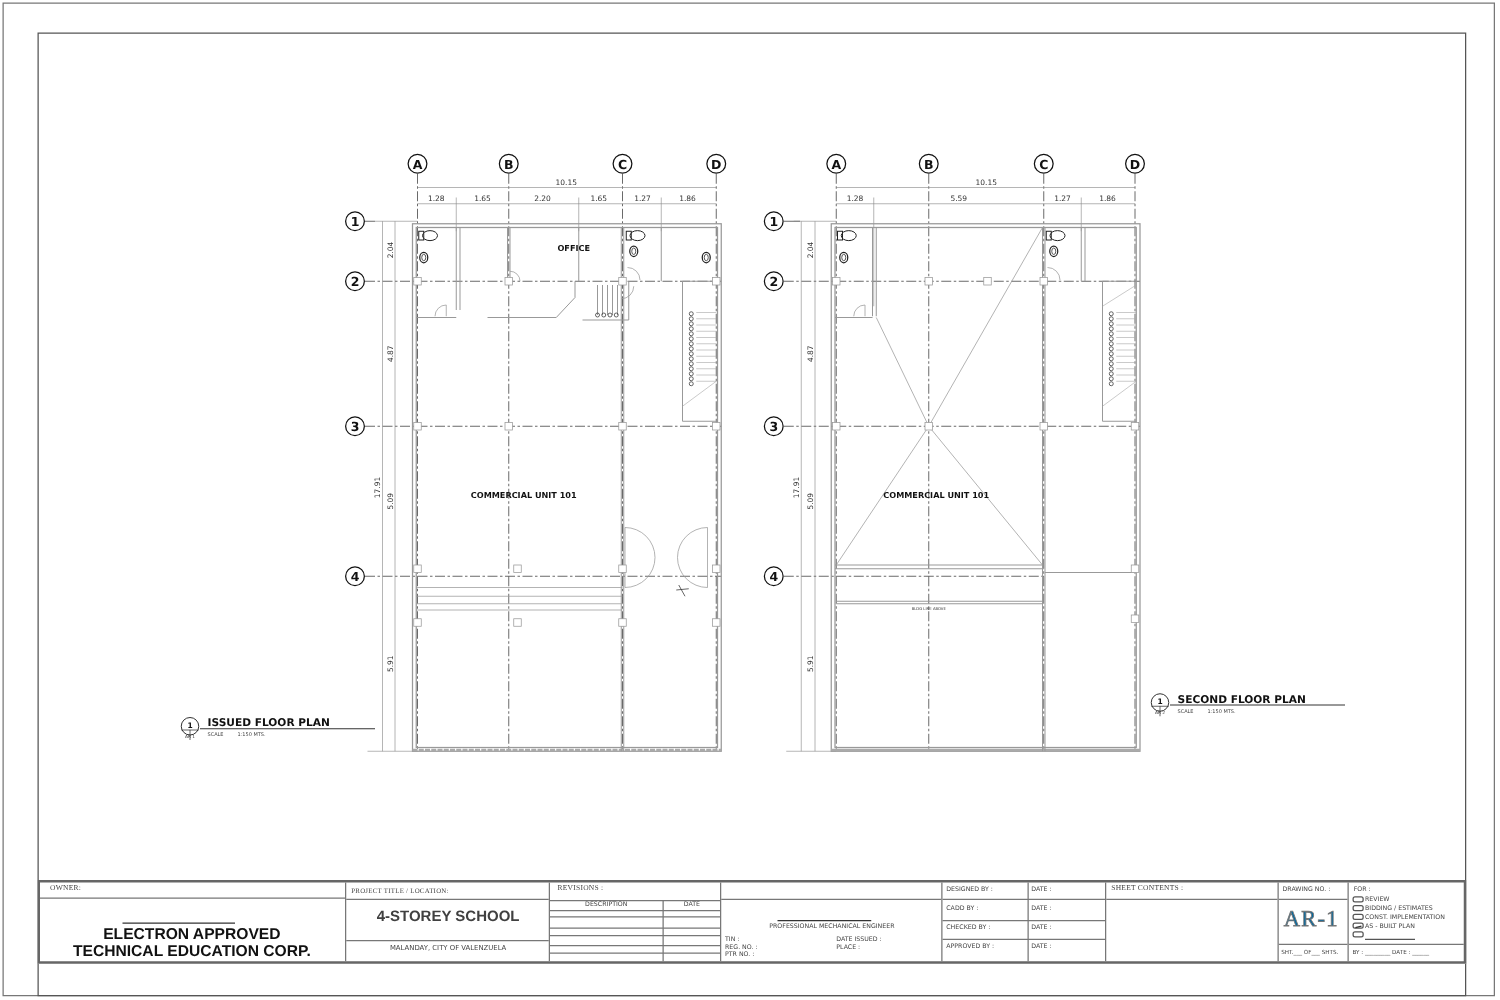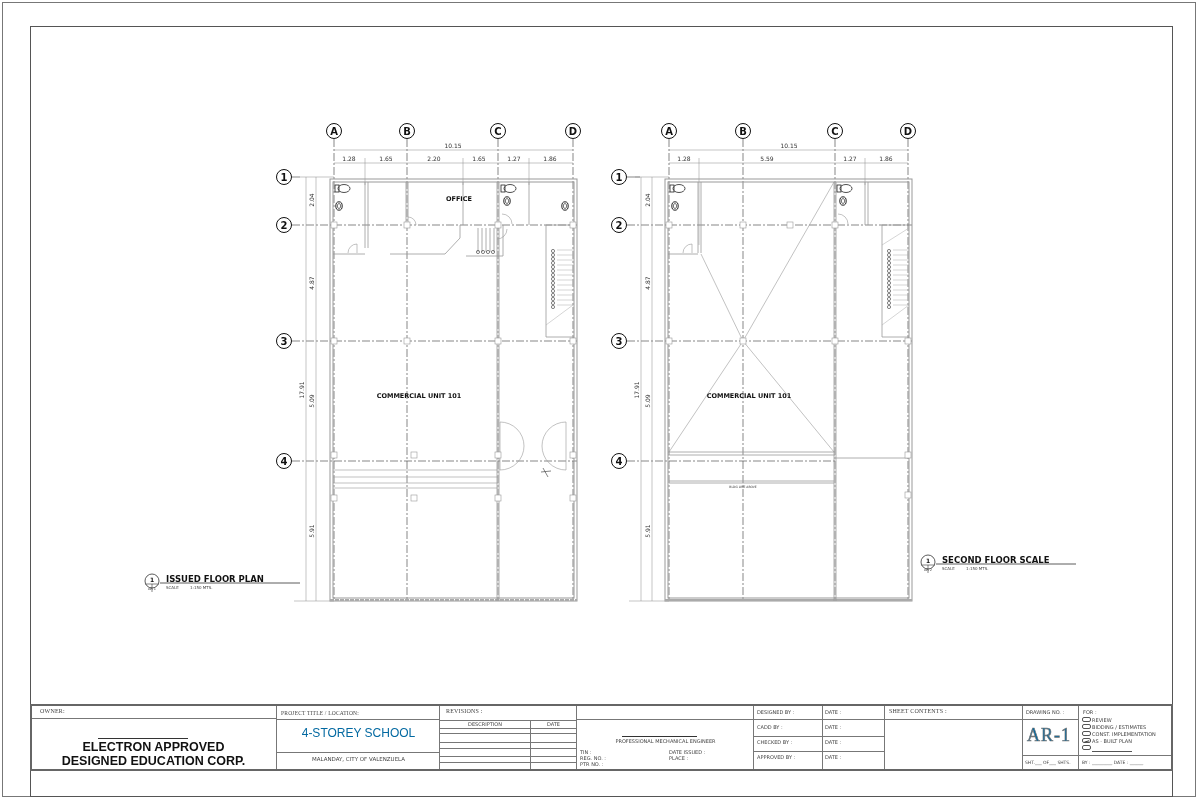--- a/index.html
+++ b/index.html
@@ -7,21 +7,21 @@
   .outer{position:absolute;left:2px;top:2px;width:1194px;height:795px;border:1px solid #777;box-sizing:border-box;}
   .inner{position:absolute;left:30px;top:26px;width:1143px;height:771px;border:1px solid #555;box-sizing:border-box;}
   svg.plans{position:absolute;left:0;top:0;}
   .tb{position:absolute;left:30px;top:704px;width:1143px;height:67px;border:2px solid #666;box-sizing:border-box;background:#fff;font-size:6px;color:#333;}
   .cell{position:absolute;box-sizing:border-box;}
   .lbl{position:absolute;font-family:"Liberation Serif",serif;font-size:6px;color:#444;letter-spacing:0.2px;}
   .lbl-sans{position:absolute;font-family:"DejaVu Sans",sans-serif;font-size:5px;color:#444;}
   .vline{position:absolute;top:0;bottom:0;width:0;border-left:1.5px solid #777;}
   .hline{position:absolute;height:0;border-top:1px solid #777;}
   .owner-name{position:absolute;left:0;width:243px;text-align:center;font-weight:bold;font-size:12.5px;color:#111;line-height:14px;}
-  .proj-title{position:absolute;text-align:center;font-weight:normal;font-size:12px;color:#0369a1;}
+  .proj-title{position:absolute;text-align:center;font-weight:bold;font-size:12px;color:#404040;}
   .drawno{position:absolute;font-size:18px;color:#0369a1;-webkit-text-stroke:0.7px #777;font-family:Liberation Serif, serif;letter-spacing:1px;}
   .cb{position:absolute;width:9px;height:5px;border:1px solid #555;border-radius:2px;box-sizing:border-box;}
   .cb.checked::after{content:"";position:absolute;left:1px;top:0px;width:5px;height:2px;border-bottom:1px solid #333;transform:rotate(-15deg);}
   .plan-title{position:absolute;font-family:"DejaVu Sans",sans-serif;font-weight:bold;font-size:8.5px;color:#111;}
   .plan-scale{position:absolute;font-family:"DejaVu Sans",sans-serif;font-size:4px;color:#444;}
 </style>
 </head>
 <body>
 
 <div class="outer"></div>
@@ -385,32 +385,32 @@
     <line x1="928" y1="565" x2="928" y2="573" stroke="#333" stroke-width="0.6"></line>
     <line x1="936" y1="564" x2="1076" y2="564" stroke="#333" stroke-width="0.8"></line>
     <text x="928" y="563" font-size="6" font-weight="bold" text-anchor="middle" fill="#111">1</text>
     <text x="928" y="571" font-size="3.5" text-anchor="middle" fill="#333">AR 2</text>
   </g>
 </svg>
 
 <div class="plan-title" style="left:166px;top:574px;">ISSUED FLOOR PLAN</div>
 <div class="plan-scale" style="left:166px;top:585px;">SCALE</div>
 <div class="plan-scale" style="left:190px;top:585px;">1:150 MTS.</div>
-<div class="plan-title" style="left:942px;top:555px;">SECOND FLOOR SCALE</div>
+<div class="plan-title" style="left:942px;top:555px;">SECOND FLOOR PLAN</div>
 <div class="plan-scale" style="left:942px;top:566px;">SCALE</div>
 <div class="plan-scale" style="left:966px;top:566px;">1:150 MTS.</div>
 
 <div class="tb">
 
   <div class="cell" style="left:0;top:0;width:245px;height:63px;border-right:1.5px solid #777;">
     <div class="lbl" style="left:8px;top:2px;">OWNER:</div>
     <div class="hline" style="left:0;right:0;top:12px;"></div>
     <div class="hline" style="left:66px;width:90px;top:32px;border-top-color:#333;"></div>
     <div class="owner-name" style="top:34px;">ELECTRON APPROVED</div>
-    <div class="owner-name" style="top:48px;">DESIGNED EDUCATION CORP.</div>
+    <div class="owner-name" style="top:48px;">TECHNICAL EDUCATION CORP.</div>
   </div>
 
   <div class="cell" style="left:245px;top:0;width:163px;height:63px;border-right:1.5px solid #777;">
     <div class="lbl" style="left:4px;top:4px;font-size:5.5px;">PROJECT TITLE / LOCATION:</div>
     <div class="hline" style="left:0;right:0;top:13px;"></div>
     <div class="proj-title" style="left:0;width:163px;top:20px;">4-STOREY SCHOOL</div>
     <div class="hline" style="left:0;right:0;top:46px;"></div>
     <div class="lbl-sans" style="left:0;width:163px;text-align:center;top:50px;font-size:5.5px;">MALANDAY, CITY OF VALENZUELA</div>
   </div>
 

